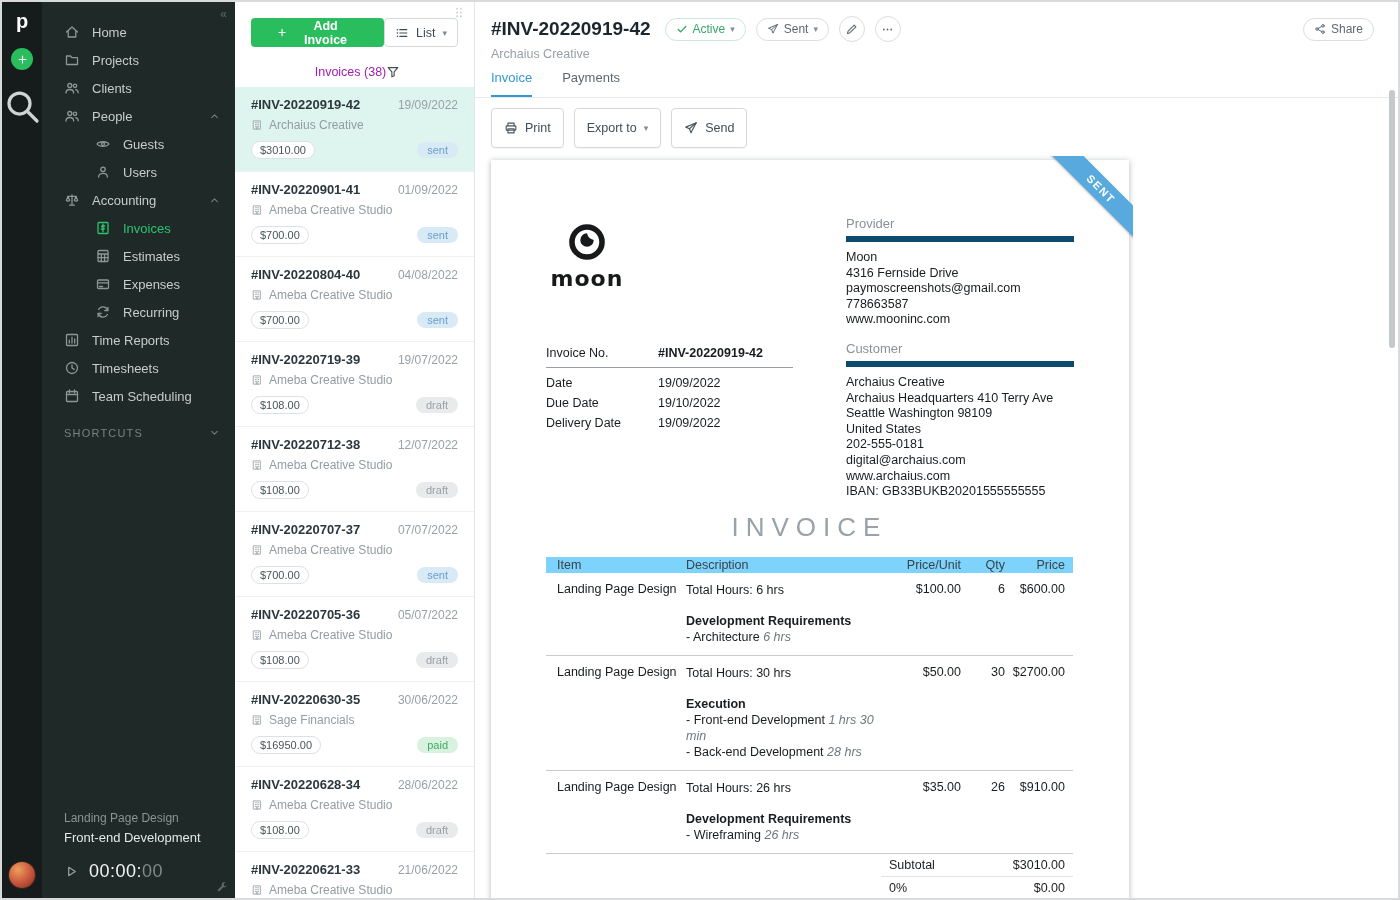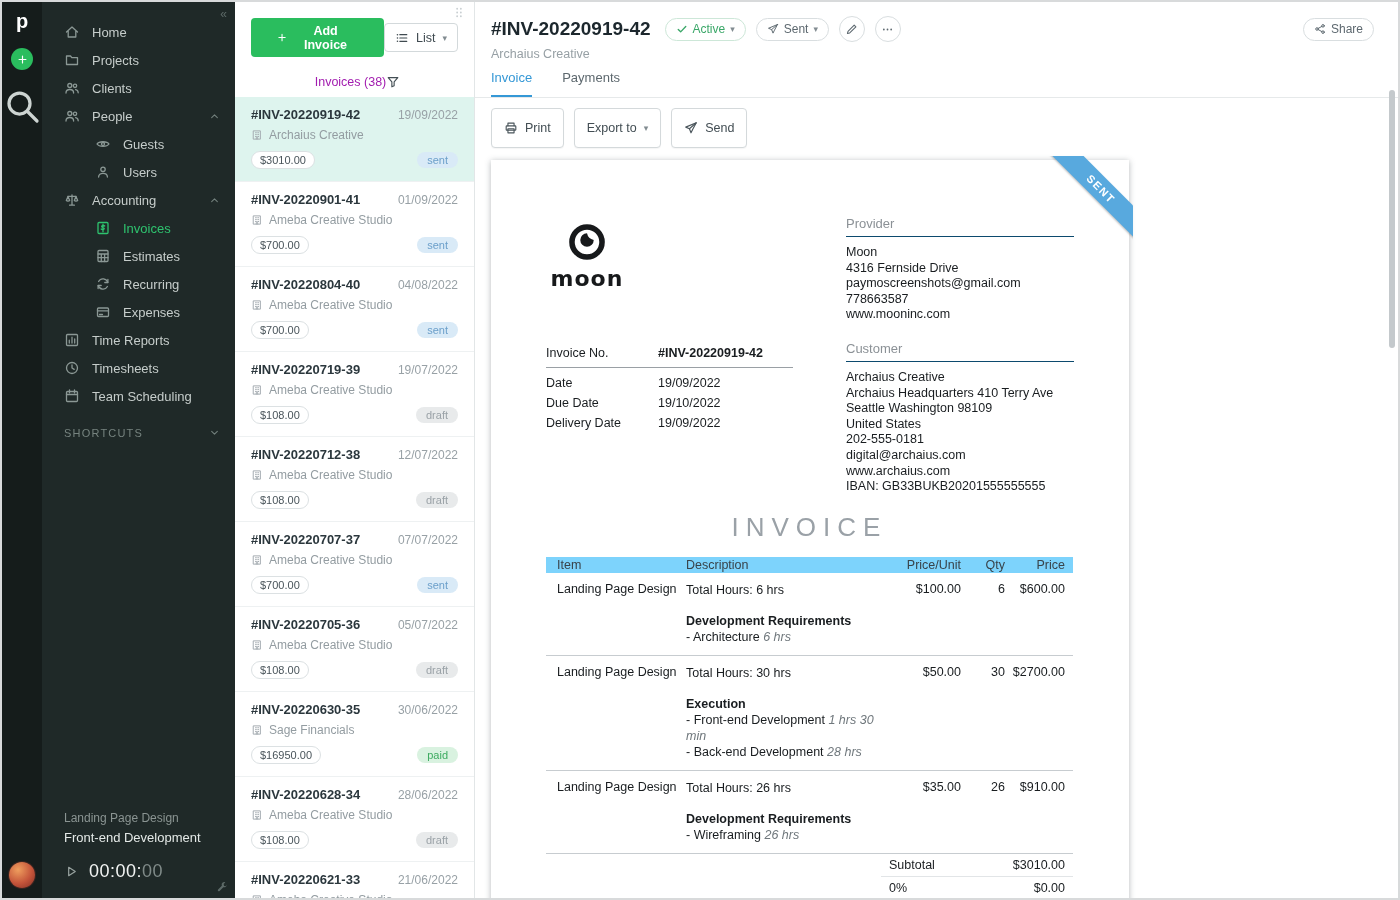--- a/index.html
+++ b/index.html
@@ -55,21 +55,21 @@
   .tb-timer { display:flex; align-items:center; margin-top:16px; gap:10px; }
   .tb-play { width:15px; height:15px; color:#97a29f; cursor:pointer; }
   .tb-time { font-size:18px; color:#f2f4f3; letter-spacing:.5px; }
   .tb-time .sec { color:#7f8a88; }
   .wrench { position:absolute; right:6px; bottom:4px; width:13px; height:13px; color:#5d6a68; cursor:pointer; }
 
   
   .listpanel { width:240px; flex:none; background:#fff; border-right:1px solid #e2e6e7; display:flex; flex-direction:column; position:relative; }
   .grip { position:absolute; top:4px; right:10px; width:10px; height:13px; color:#c9cfd2; cursor:pointer; }
   .lp-top { display:flex; justify-content:space-between; align-items:center; padding:16px 16px 0; }
-  .add-btn { display:flex; align-items:center; gap:6px; background:var(--accent,#2abd5e); color:#fff; border:none; border-radius:4px; height:39px; padding:0 26px; font-size:12.5px; font-weight:bold; cursor:pointer; }
+  .add-btn { display:flex; align-items:center; gap:6px; background:var(--accent,#2abd5e); color:#fff; border:none; border-radius:4px; height:29px; padding:0 26px; font-size:12.5px; font-weight:bold; cursor:pointer; }
   .add-btn .ic { width:11px; height:11px; }
   .view-dd { display:flex; align-items:center; gap:7px; background:#fff; border:1px solid #d3d9db; border-radius:4px; height:29px; padding:0 10px; font-size:12.5px; color:#3f4a50; cursor:pointer; }
   .view-dd .ic { width:14px; height:14px; }
   .caret { font-size:9px; color:#828c91; }
   .lp-head { display:flex; justify-content:center; align-items:center; padding:18px 22px 8px 28px; font-size:12.5px; color:#a21caf; }
   .lp-head .ic { width:14px; height:14px; color:#434e54; cursor:pointer; }
   .lp-list { flex:1; overflow:hidden; }
   .inv-item { padding:10px 16px 12px; border-bottom:1px solid #eef1f2; cursor:pointer; }
   .inv-item.selected { background:var(--selected-bg,#def4ee); }
   .ii-r1 { display:flex; justify-content:space-between; align-items:baseline; }
@@ -105,21 +105,21 @@
   .tb-btn { display:flex; align-items:center; gap:7px; background:#fff; border:1px solid #d4d9db; border-radius:4px; height:40px; padding:0 12px; font-size:12.5px; color:#424d53; cursor:pointer; box-shadow:0 1px 1px rgba(0,0,0,.04); }
   .tb-btn .ic { width:14px; height:14px; color:#4a555b; }
 
   
   .invoice-card { position:relative; width:638px; height:1040px; background:#fff; box-shadow:0 1px 6px rgba(60,70,75,.38); }
   .ribbon { position:absolute; top:-4px; right:-4px; width:92px; height:92px; overflow:hidden; }
   .ribbon span { position:absolute; top:22px; right:-34px; transform:rotate(45deg); width:132px; text-align:center; background:var(--ribbon,#58a9de); color:#fff; font-size:11px; font-weight:bold; letter-spacing:1.5px; padding:5px 0; box-shadow:0 1px 2px rgba(0,0,0,.25); }
   .logo-block { position:absolute; left:55px; top:63px; width:82px; text-align:center; }
   .moon-icon { display:inline-block; width:38px; height:38px; }
   .moon-text { display:block; font-family:"DejaVu Sans", sans-serif; font-size:22px; font-weight:bold; color:#17191b; letter-spacing:1px; margin-top:1px; }
-  .block-heading { font-size:13px; color:#8b9196; padding-bottom:5px; border-bottom:1px solid #0c4a6e; margin-bottom:8px; }
+  .block-heading { font-size:13px; color:#8b9196; padding-bottom:5px; border-bottom:6px solid #0c4a6e; margin-bottom:8px; }
   .provider-block { position:absolute; left:355px; top:56px; width:228px; }
   .customer-block { position:absolute; left:355px; top:181px; width:228px; }
   .addr-line { font-size:12.5px; color:#191d20; line-height:15.6px; }
   .meta-table { position:absolute; left:55px; top:183px; width:247px; font-size:12.5px; color:#191d20; }
   .meta-row { display:flex; padding:3px 0; }
   .meta-row.first { padding-bottom:7px; border-bottom:1px solid #9aa0a5; margin-bottom:5px; }
   .meta-label { width:112px; flex:none; }
   .meta-row.first .meta-value { font-weight:bold; }
   .doc-title { position:absolute; left:55px; top:352px; width:527px; text-align:center; font-size:26px; letter-spacing:7px; color:#9aa1a7; }
   .inv-table { position:absolute; left:55px; top:397px; width:527px; font-size:12.5px; color:#191d20; }
@@ -250,34 +250,34 @@
             <svg viewBox="0 0 16 16">
               <rect x="3" y="2.5" width="10" height="11" rx="1"></rect>
               <path d="M3 6h10M6.3 6v7.5M9.6 6v7.5M3 9.7h10"></path>
             </svg>
           </span>
           <span class="nav-label">Estimates</span>
         </div>
         <div class="nav-item sub">
           <span class="ic nav-ic">
             <svg viewBox="0 0 16 16">
+              <rect x="2.5" y="4" width="11" height="8.5" rx="1"></rect>
+              <path d="M2.5 6.8h11M4.5 10.5h3"></path>
+            </svg>
+          </span>
+          <span class="nav-label">Expenses</span>
+        </div>
+        <div class="nav-item sub">
+          <span class="ic nav-ic">
+            <svg viewBox="0 0 16 16">
               <path d="M12.8 6.5A5 5 0 0 0 3.6 5.5M3.2 9.5a5 5 0 0 0 9.2 1"></path>
               <path d="M12.9 3.4v3.1h-3.1M3.1 12.6V9.5h3.1"></path>
             </svg>
           </span>
           <span class="nav-label">Recurring</span>
-        </div>
-        <div class="nav-item sub">
-          <span class="ic nav-ic">
-            <svg viewBox="0 0 16 16">
-              <rect x="2.5" y="4" width="11" height="8.5" rx="1"></rect>
-              <path d="M2.5 6.8h11M4.5 10.5h3"></path>
-            </svg>
-          </span>
-          <span class="nav-label">Expenses</span>
         </div>
         <div class="nav-item">
           <span class="ic nav-ic">
             <svg viewBox="0 0 16 16">
               <rect x="2.5" y="2.5" width="11" height="11" rx="1"></rect>
               <path d="M5.3 11V8.2M8 11V5.2M10.7 11V7"></path>
             </svg>
           </span>
           <span class="nav-label">Time Reports</span>
         </div>

